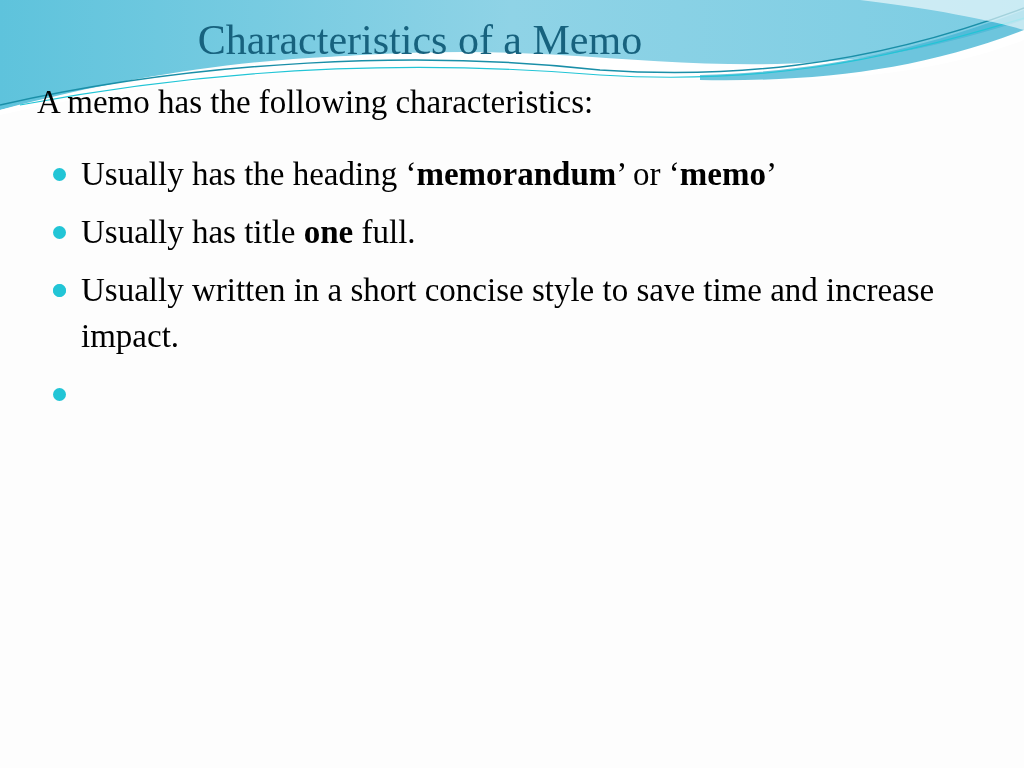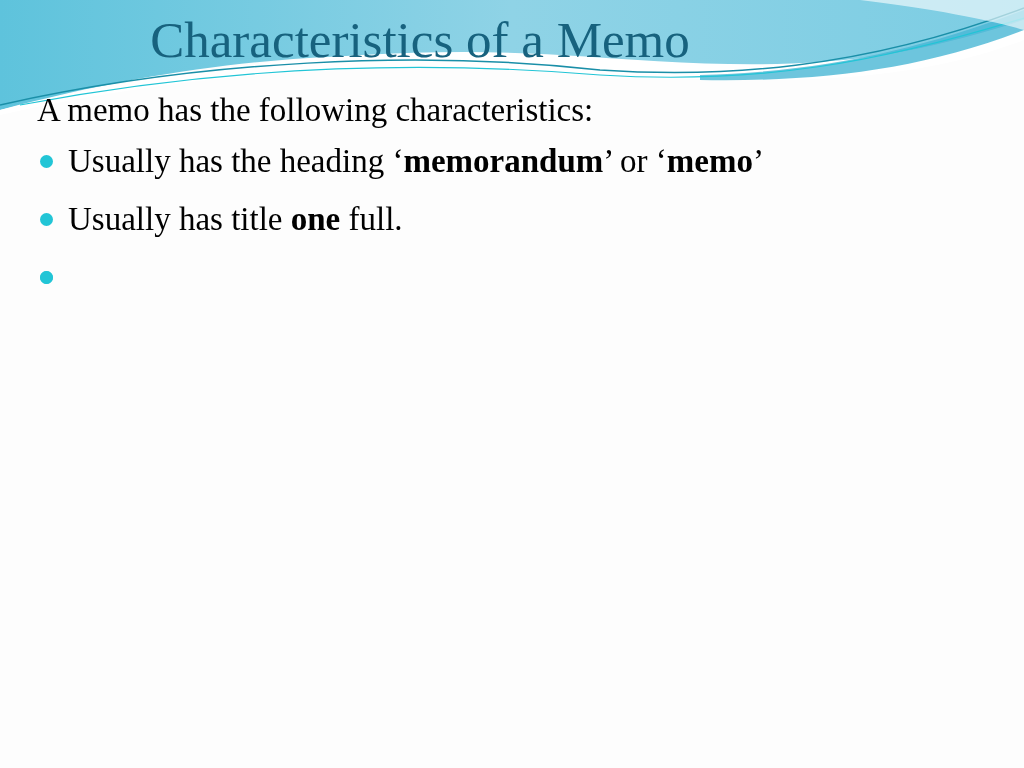--- a/index.html
+++ b/index.html
@@ -1,22 +1,22 @@
 <!DOCTYPE html>
 <html><head>
 <meta charset="utf-8">
 <style>
   html, body { margin:0; padding:0; }
   body { width:1024px; height:768px; overflow:hidden; background:#fdfdfd; position:relative;
          font-family:"Liberation Serif", serif; }
   .bg { position:absolute; left:0; top:0; width:1024px; height:768px; z-index:0; }
-  .title { position:absolute; left:0; width:840px; top:12px; text-align:center; font-size:51px;
+  .title { position:absolute; left:0; width:840px; top:12px; text-align:center; font-size:42px;
            color:#17627e; z-index:2; line-height:56px; }
-  .intro { position:absolute; left:37px; top:86px; font-size:33px; color:#000; z-index:2; line-height:48px; }
-  ul.bullets { position:absolute; left:40px; top:138px; width:960px; margin:0; padding:0; list-style:none; z-index:2; }
+  .intro { position:absolute; left:37px; top:78px; font-size:33px; color:#000; z-index:2; line-height:48px; }
+  ul.bullets { position:absolute; left:40px; top:138px; width:960px; margin:13px; padding:0; list-style:none; z-index:2; }
   ul.bullets li { position:relative; padding-left:28px; font-size:33px; line-height:46px; color:#000; margin-bottom:12px; }
   ul.bullets li .dot { position:absolute; left:0; top:17px; width:13px; height:13px; border-radius:50%; background:#22c5d6; }
   b { font-weight:bold; }
 </style>
 </head>
 <body>
 
 <svg class="bg" viewBox="0 0 1024 768">
   <defs>
     <linearGradient id="g1" x1="0" y1="0" x2="1" y2="0">
@@ -33,14 +33,15 @@
   <path d="M860,0 C940,10 990,20 1024,30 L1024,0 Z" fill="#ffffff" opacity="0.6"></path>
 </svg>
 
 <div class="title">Characteristics of a Memo</div>
 <div class="intro">A memo has the following characteristics:</div>
 
 <ul class="bullets" id="bullets">
     <li><span class="dot"></span><span>Usually has the heading ‘</span><b>memorandum</b><span>’ or ‘</span><b>memo</b><span>’</span></li>
     <li><span class="dot"></span><span> Usually has title </span><b>one</b><span> full.</span></li>
     <li><span class="dot"></span></li>
+    <li><span class="dot"></span><span> Usually written in a short concise style to save time and increase impact.</span></li>
     <li><span class="dot"></span></li>
   </ul>
 
 </body></html>

